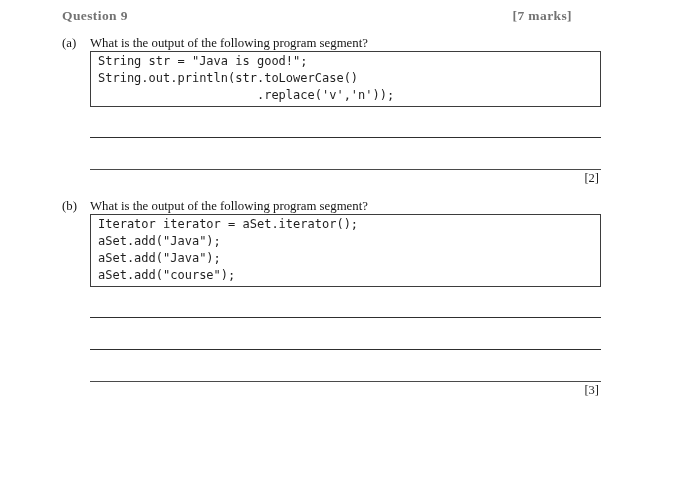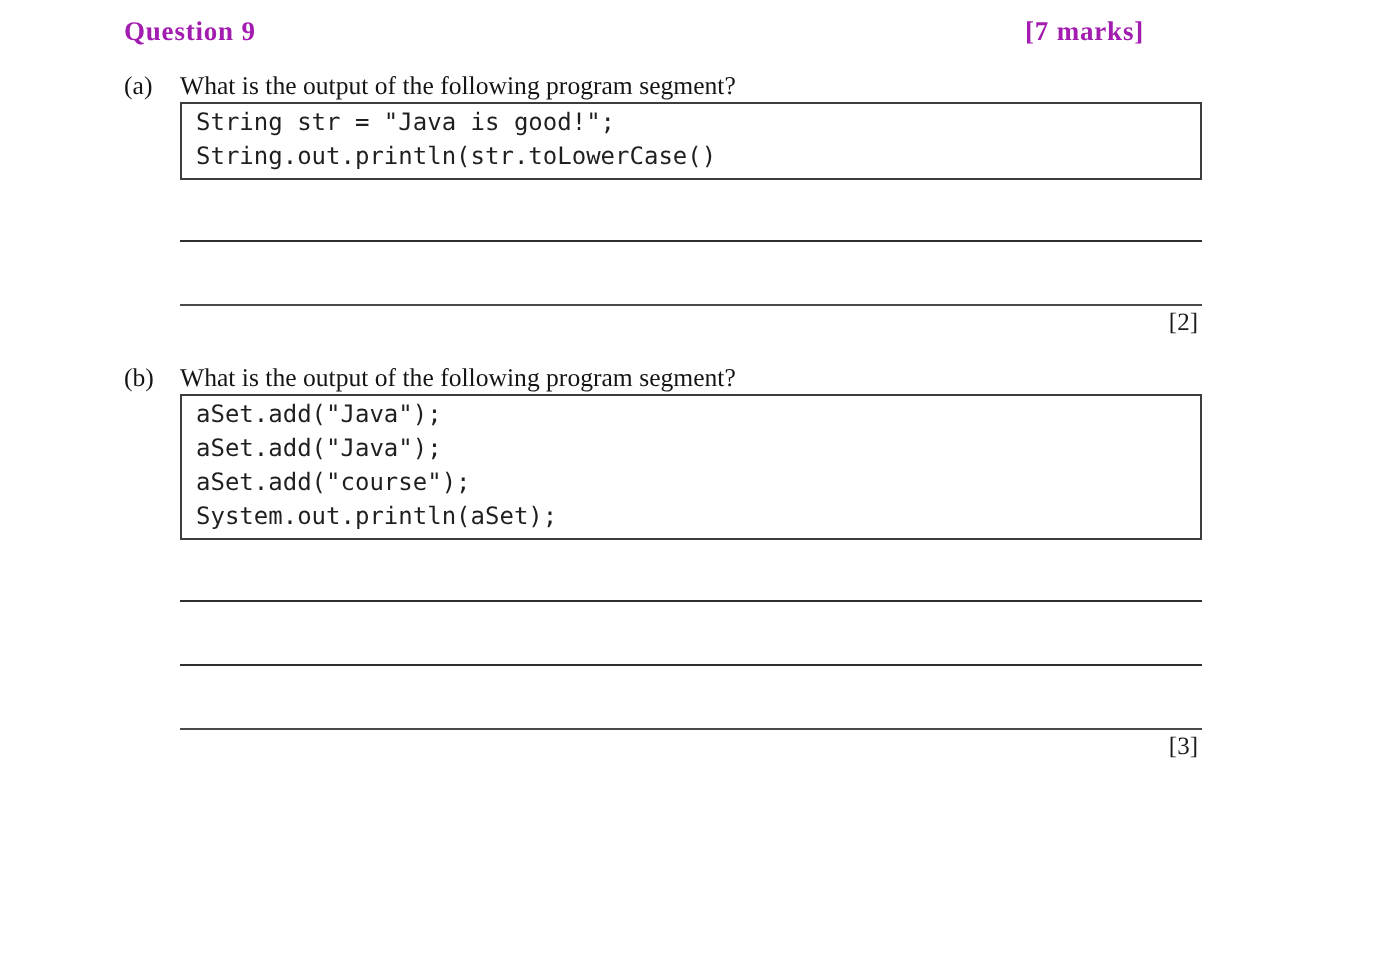--- a/index.html
+++ b/index.html
@@ -23,21 +23,21 @@
 
   
   .header-row {
     display: flex;
     justify-content: space-between;
     align-items: baseline;
     margin: 8px 128px 0 62px;
     font-weight: bold;
     font-size: 13.5px;
     letter-spacing: 0.4px;
-    color: #a21caf;
+    color: #737373;
   }
 
   
   .part {
     margin-left: 62px;
     width: 539px; 
   }
   .part-row {
     display: flex;
     align-items: baseline;
@@ -104,38 +104,39 @@
   </div>
 
   <div class="part part-a">
     <div class="part-row">
       <span class="part-label">(a)</span>
       <span class="part-question">What is the output of the following program segment?</span>
     </div>
     <div class="code-box">
       <div class="code-line">String str = "Java is good!";</div>
       <div class="code-line">String.out.println(str.toLowerCase()</div>
+      <div class="code-line">                      .replace('v','n'));</div>
     </div>
     <div class="answer-area">
       <div class="answer-line"></div>
       <div class="answer-line last"></div>
     </div>
     <div class="marks-row">[2]</div>
   </div>
 
   <div class="part part-b">
     <div class="part-row">
       <span class="part-label">(b)</span>
       <span class="part-question">What is the output of the following program segment?</span>
     </div>
     <div class="code-box">
+      <div class="code-line">Iterator iterator = aSet.iterator();</div>
       <div class="code-line">aSet.add("Java");</div>
       <div class="code-line">aSet.add("Java");</div>
       <div class="code-line">aSet.add("course");</div>
-      <div class="code-line">System.out.println(aSet);</div>
     </div>
     <div class="answer-area">
       <div class="answer-line"></div>
       <div class="answer-line"></div>
       <div class="answer-line last"></div>
     </div>
     <div class="marks-row">[3]</div>
   </div>
 
 </div>

